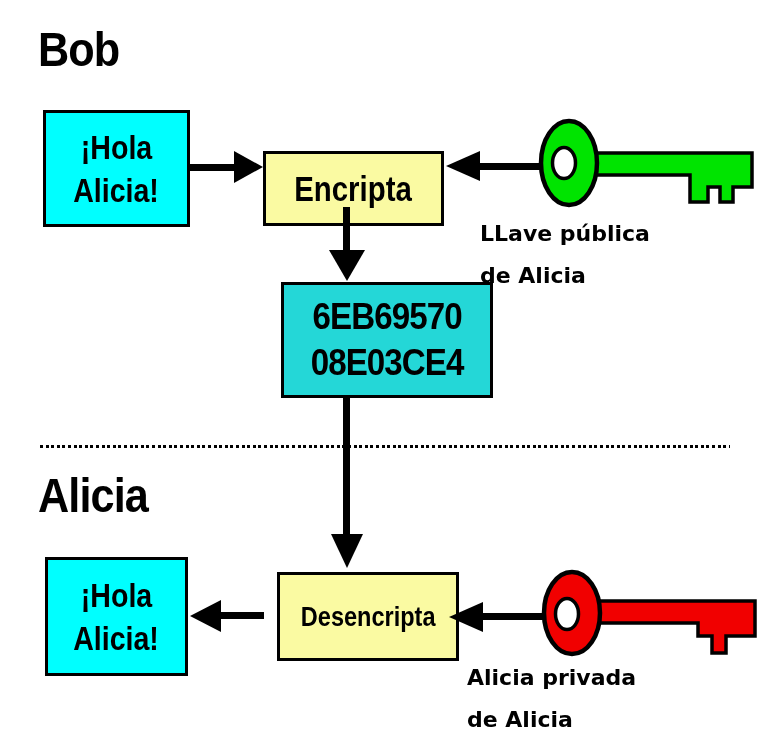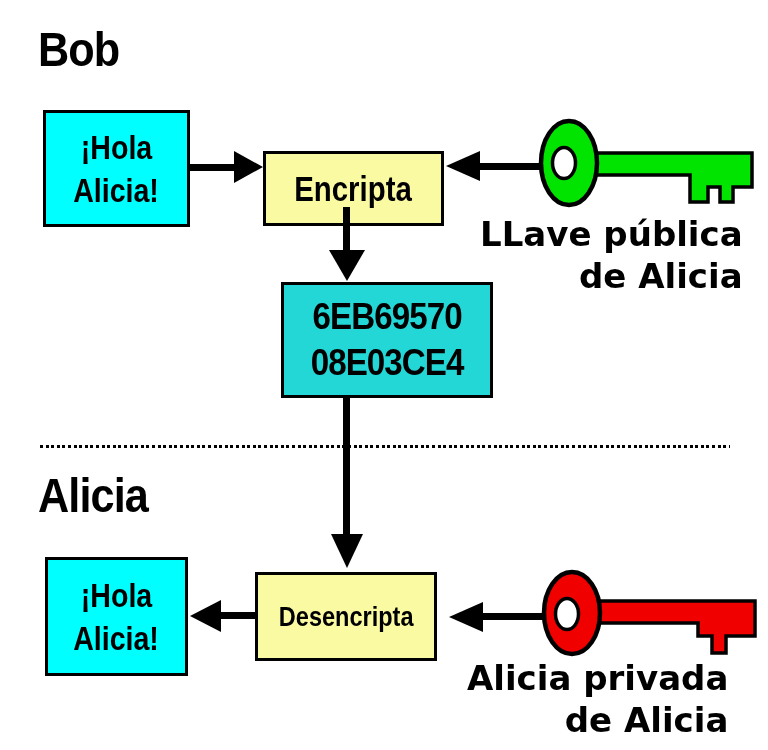--- a/index.html
+++ b/index.html
@@ -44,22 +44,22 @@
   .tri--left{border-top:16px solid transparent; border-bottom:16px solid transparent; border-right:34px solid var(--ink);}
   .tri--down{border-left:18px solid transparent; border-right:18px solid transparent; border-top:31px solid var(--ink);}
   .tri--down-sm{border-left:16px solid transparent; border-right:16px solid transparent; border-top:34px solid var(--ink);}
   
   .divider{
     height:3px;
     background:repeating-linear-gradient(90deg, var(--ink) 0 3px, transparent 3px 5.6px);
   }
   
   .key-label{
-    font-family:"DejaVu Sans", sans-serif; font-weight:700; font-size:34px;
-    line-height:42px; color:var(--ink); white-space:nowrap;text-align:right;
+    font-family:"DejaVu Sans", sans-serif; font-weight:700; font-size:22px;
+    line-height:42px; color:var(--ink); white-space:nowrap;
   }
 </style>
 </head>
 <body>
 
 <div id="canvas">
 
   <div class="abs heading" style="left:38px; top:24px;">Bob</div>
 
   <div class="abs box box--message" style="left:43px; top:110px; width:147px; height:117px;">
@@ -104,21 +104,21 @@
   <div class="abs heading" style="left:38px; top:470px;">Alicia</div>
 
   <div class="abs box box--message" style="left:45px; top:557px; width:143px; height:119px;">
     <span class="line-txt cond msg-line">¡Hola</span>
     <span class="line-txt cond msg-line">Alicia!</span>
   </div>
 
   <div class="abs tri tri--left" style="left:190px; top:600px; border-right-width:31px;"></div>
   <div class="abs hline" style="left:219px; top:612px; width:45px;"></div>
 
-  <div class="abs box box--process" style="left:255px; top:572px; width:182px; height:89px;">
+  <div class="abs box box--process" style="left:277px; top:572px; width:182px; height:89px;">
     <span class="line-txt cond dec-line">Desencripta</span>
   </div>
 
   <div class="abs tri tri--left" style="left:449px; top:602px; border-top-width:15px; border-bottom-width:15px;"></div>
   <div class="abs hline" style="left:481px; top:613px; width:62px;"></div>
 
   <svg class="abs" style="left:540px; top:568px;" width="226" height="90" viewBox="0 0 226 90">
     <path d="M52 33 H215 V68 H186 V85 H172 V68 H158 V55 H52 Z" style="fill:var(--private-key-fill); stroke:var(--ink); stroke-width:3.5; stroke-linejoin:miter;"></path>
     <ellipse cx="32" cy="45" rx="28" ry="41" style="fill:var(--private-key-fill); stroke:var(--ink); stroke-width:4.5;"></ellipse>
     <ellipse cx="27" cy="46" rx="11.5" ry="15.5" style="fill:var(--key-hole); stroke:var(--ink); stroke-width:3.5;"></ellipse>

